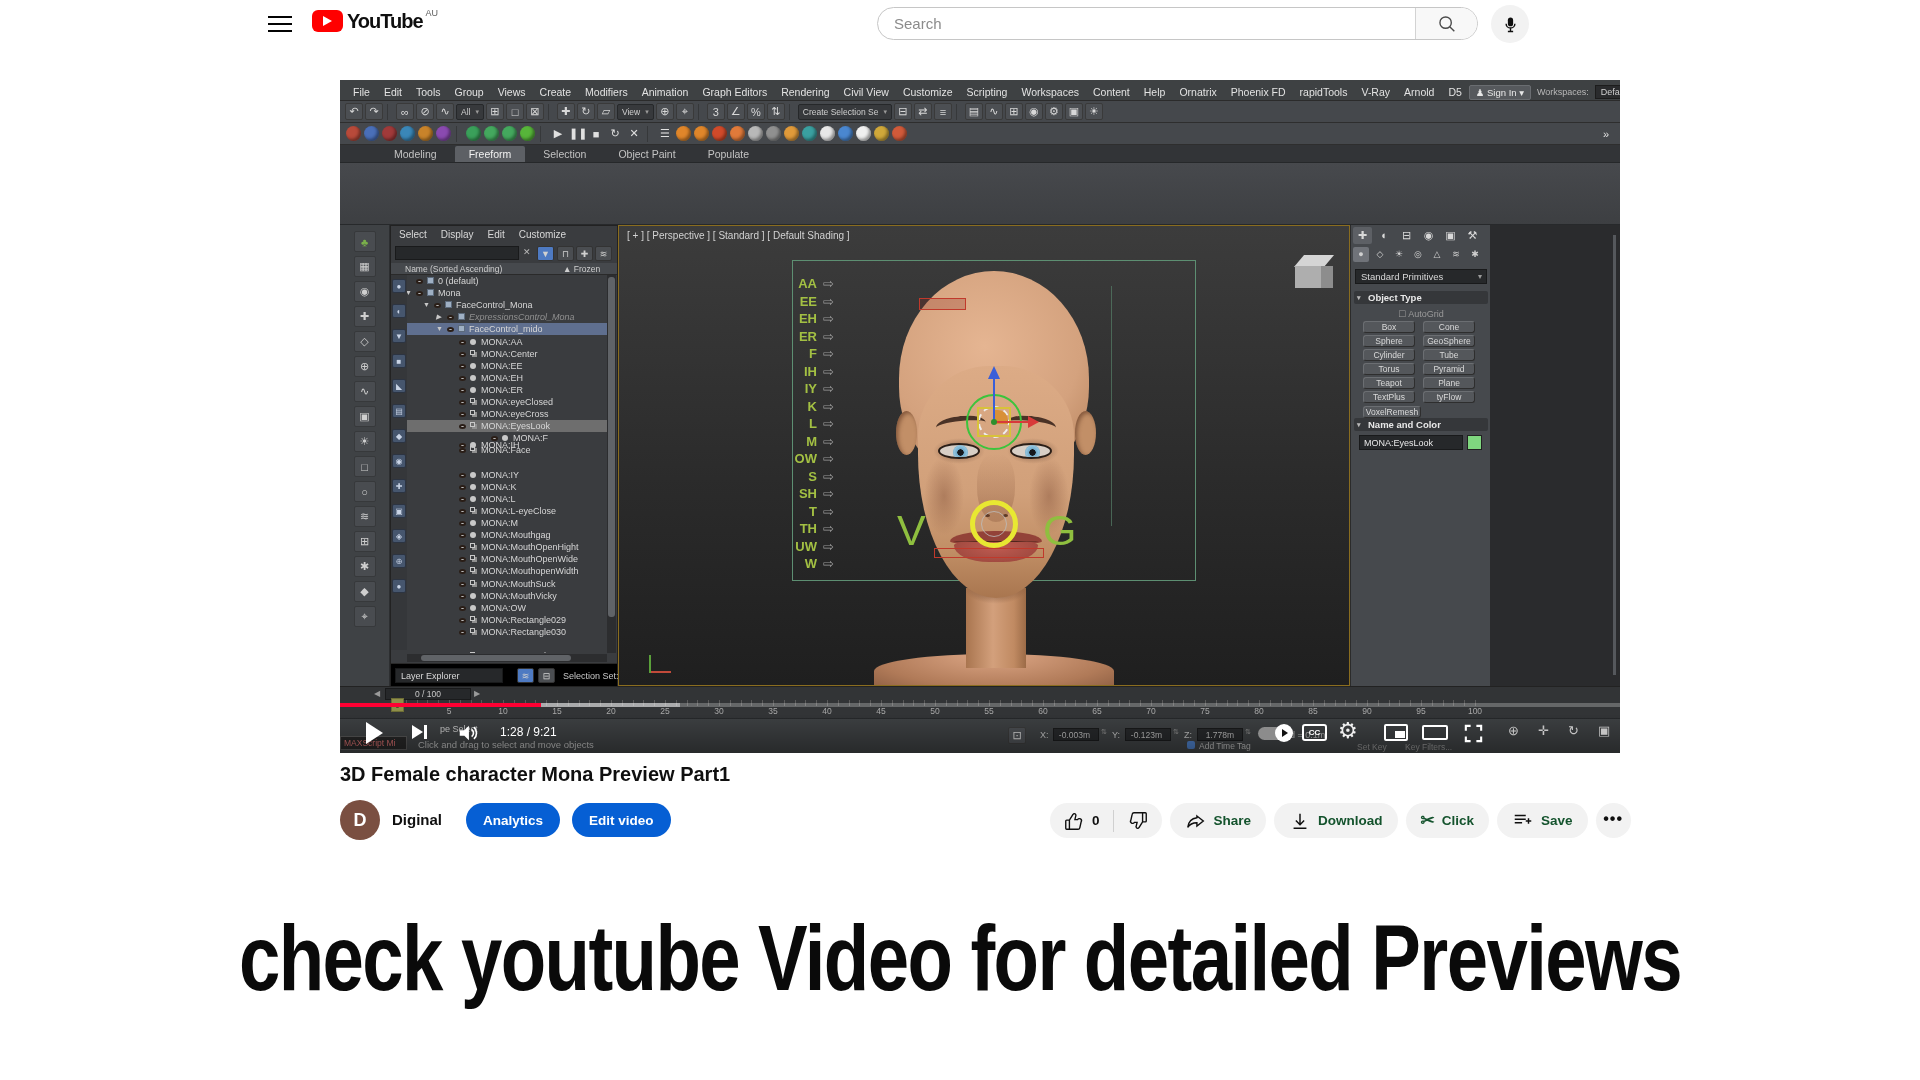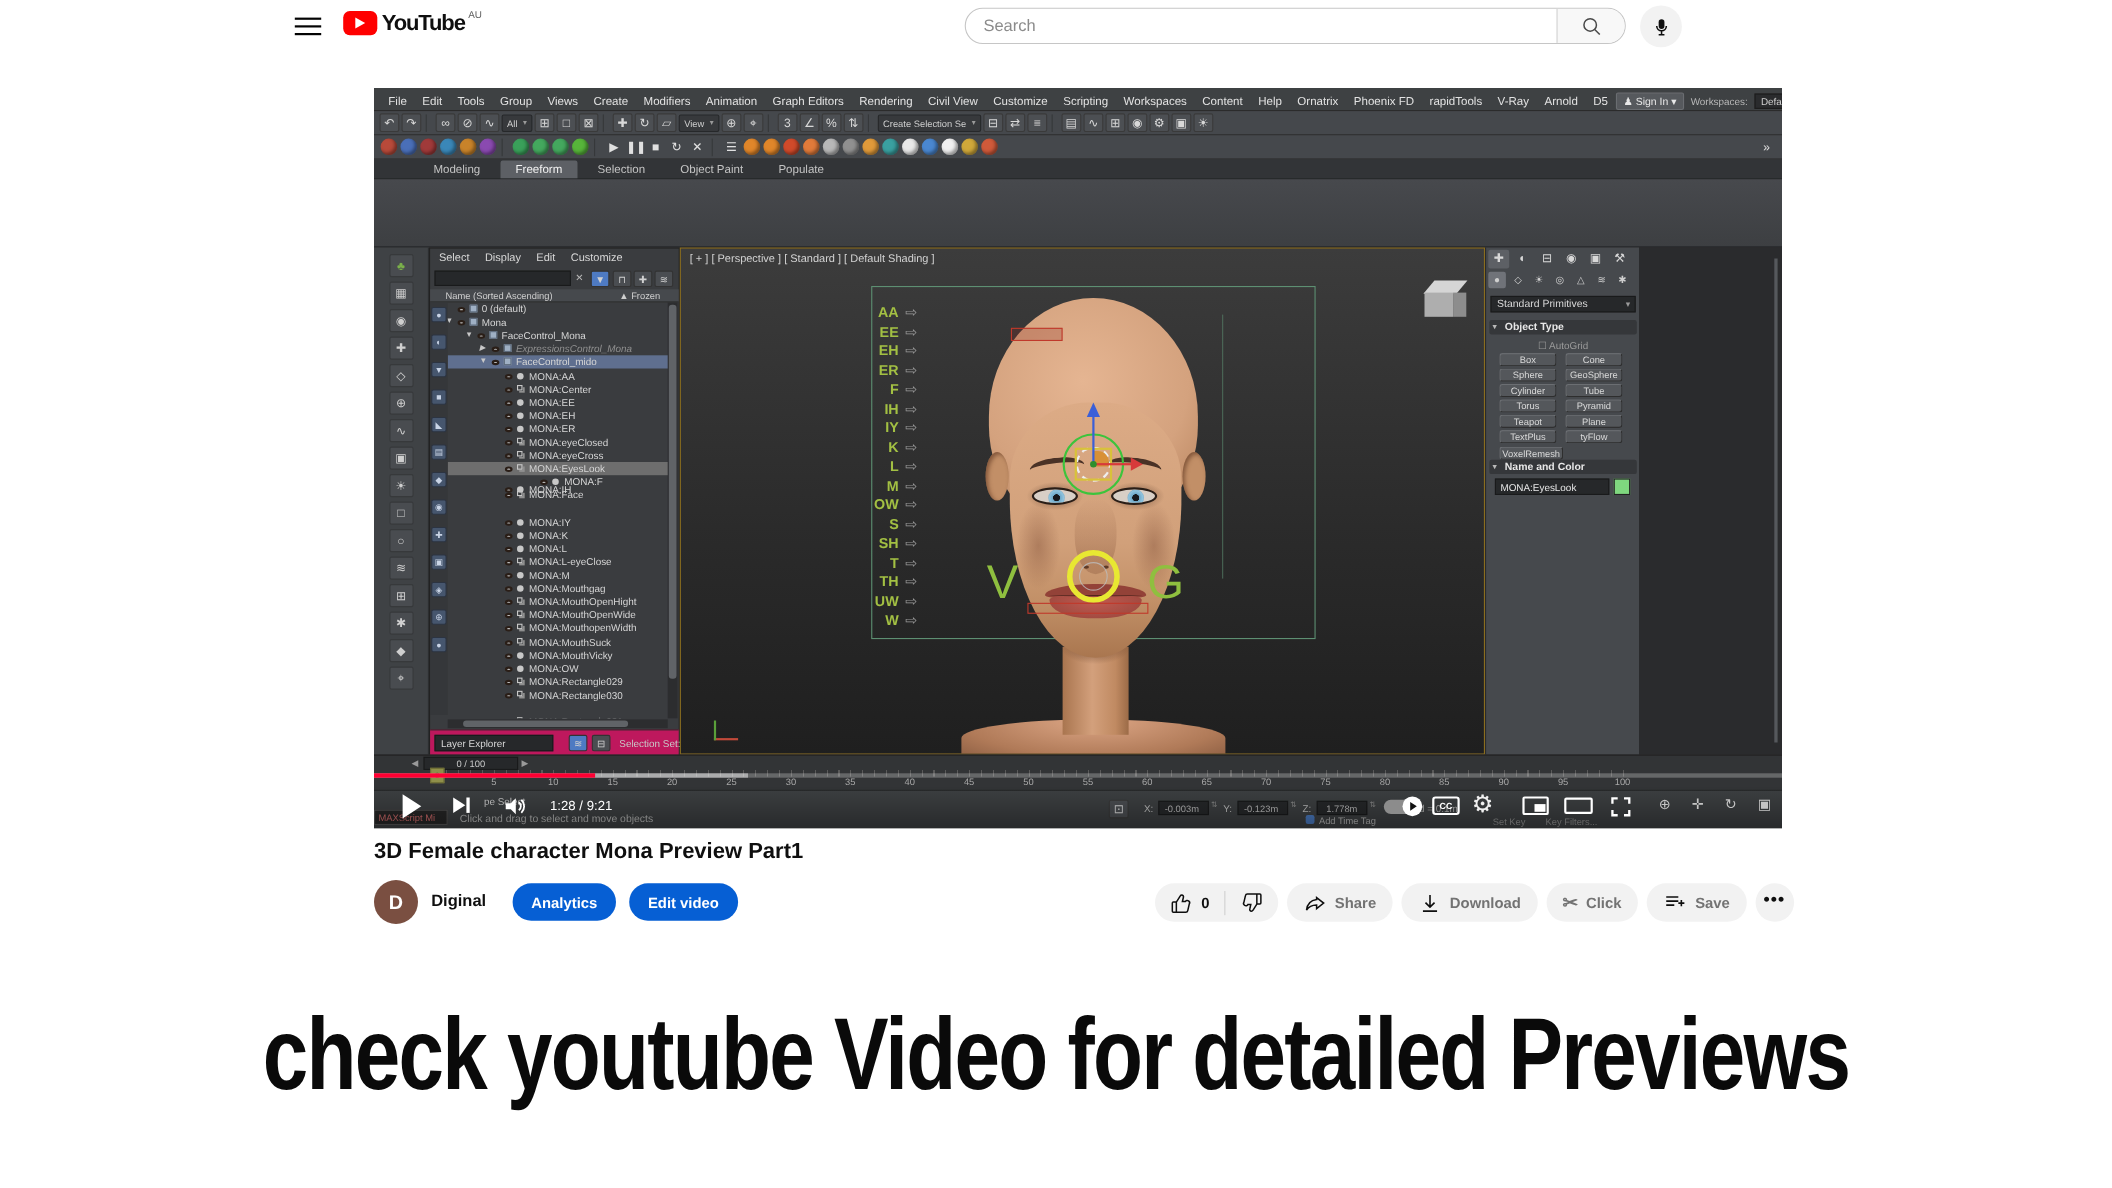--- a/index.html
+++ b/index.html
@@ -86,21 +86,21 @@
   .se-row.dim { color:#909090; font-style:italic; }
   .se-row .exp { position:absolute; top:0; font-size:7px; color:#c8c8c8; }
   .se-row .eye { position:absolute; top:4px; width:7px; height:5px; border-radius:50%; background:#c2c2c2; }
   .se-row .tobj { position:absolute; top:3px; width:6px; height:6px; border-radius:50%; background:#c8c8c8; }
   .se-row .tinst { position:absolute; top:2px; width:5px; height:5px; background:transparent; border:1px solid #c8c8c8; box-shadow:2px 2px 0 #8f8f8f; }
   .se-row .tlayer { position:absolute; top:2px; width:7px; height:7px; background:#9fb0c4; border:1px solid #5d6b7c; }
   .se-vscroll { position:absolute; right:1px; top:49px; width:9px; height:378px; background:#2c2d2f; }
   .se-vthumb { position:absolute; left:1px; top:2px; width:7px; height:340px; background:#606367; border-radius:3px; cursor:pointer; }
   .se-hscroll { position:absolute; left:16px; top:428px; width:200px; height:8px; background:#2c2d2f; }
   .se-hthumb { position:absolute; left:14px; top:1px; width:150px; height:6px; background:#606367; border-radius:3px; cursor:pointer; }
-  .se-bottom { position:absolute; left:0; top:437px; width:100%; height:24px; background:#be185d; border-top:1px solid #2a2a2a; }
+  .se-bottom { position:absolute; left:0; top:437px; width:100%; height:24px; background:#000000; border-top:1px solid #2a2a2a; }
   .se-layerdd { position:absolute; left:4px; top:4px; width:108px; height:15px; background:#26282a; border:1px solid #191a1b;
     color:#d8d8d8; font-size:9px; line-height:14px; padding-left:5px; cursor:pointer; }
   .se-selset { position:absolute; left:172px; top:7px; color:#c8c8c8; font-size:9px; white-space:nowrap; }
 
   
   .viewport { position:absolute; left:278px; top:145px; width:732px; height:461px;
     background:linear-gradient(180deg,#3c3c3c,#2b2b2b 55%,#1f1f1f); border:1px solid #8a6d1f; overflow:hidden; }
   .vp-head { position:absolute; left:8px; top:4px; color:#d2d2d2; font-size:10px; }
   .vp-frame { position:absolute; left:173px; top:34px; width:404px; height:321px; border:1px solid #5d8f72; }
   .vp-innerline { position:absolute; left:492px; top:60px; width:1px; height:240px; background:#557f68; opacity:.7; }
@@ -239,21 +239,21 @@
   
   .vid-title { position:absolute; left:340px; top:763px; width:900px; color:#0f0f0f; font-size:20px; font-weight:bold; }
   .avatar { position:absolute; left:340px; top:800px; width:40px; height:40px; border-radius:50%; background:#7a4f41;
     color:#fff; font-size:18px; font-weight:bold; text-align:center; line-height:40px; cursor:pointer; }
   .ch-name { position:absolute; left:392px; top:811px; color:#0f0f0f; font-size:15px; font-weight:bold; }
   .owner-pills { position:absolute; left:466px; top:803px; display:flex; gap:12px; }
   .blue-pill { height:34px; background:#065fd4; color:#fff; font-size:13.5px; font-weight:bold; border:none;
     border-radius:17px; padding:0 17px; cursor:pointer; font-family:"Liberation Sans",sans-serif; }
   .actions { position:absolute; left:1050px; top:803px; display:flex; gap:8px; align-items:center; }
   .act-pill { height:35px; background:#f2f2f2; border-radius:18px; display:flex; align-items:center; gap:7px;
-    padding:0 15px; color:#737373; font-size:13.5px; font-weight:bold; cursor:pointer; white-space:nowrap;text-align:center; }
+    padding:0 15px; color:#14532d; font-size:13.5px; font-weight:bold; cursor:pointer; white-space:nowrap;text-align:center; }
   .like-combo { display:flex; background:#f2f2f2; border-radius:18px; height:35px; align-items:center; }
   .like-side { display:flex; align-items:center; gap:7px; padding:0 13px; cursor:pointer; font-size:13.5px; font-weight:bold; color:#0f0f0f; }
   .combo-div { width:1px; height:22px; background:#d0d0d0; }
   .more-btn { width:35px; height:35px; background:#f2f2f2; border-radius:50%; text-align:center; line-height:32px;
     font-size:16px; font-weight:bold; color:#0f0f0f; cursor:pointer; letter-spacing:1px; }
   .scissors { font-size:17px; }
 
   .big-text { position:absolute; left:0; top:905px; width:1920px; text-align:center; color:#0a0a0a;
     font-size:93px; font-weight:bold; letter-spacing:-2px; white-space:nowrap; transform:scaleX(.8); transform-origin:center; }
 </style>

